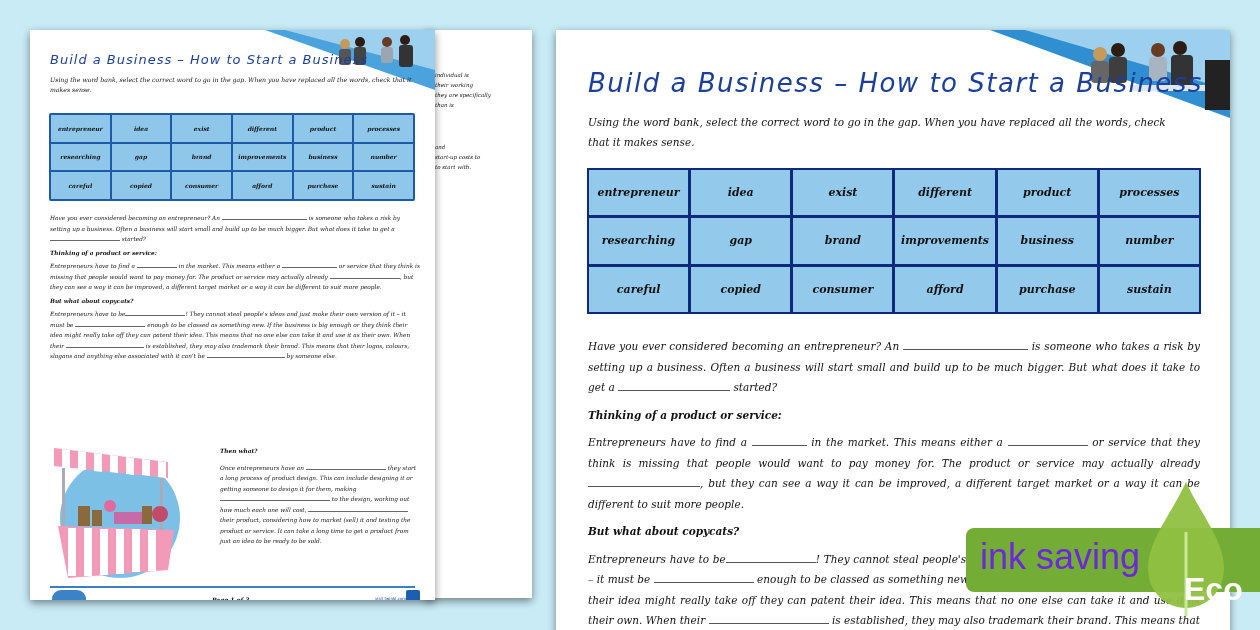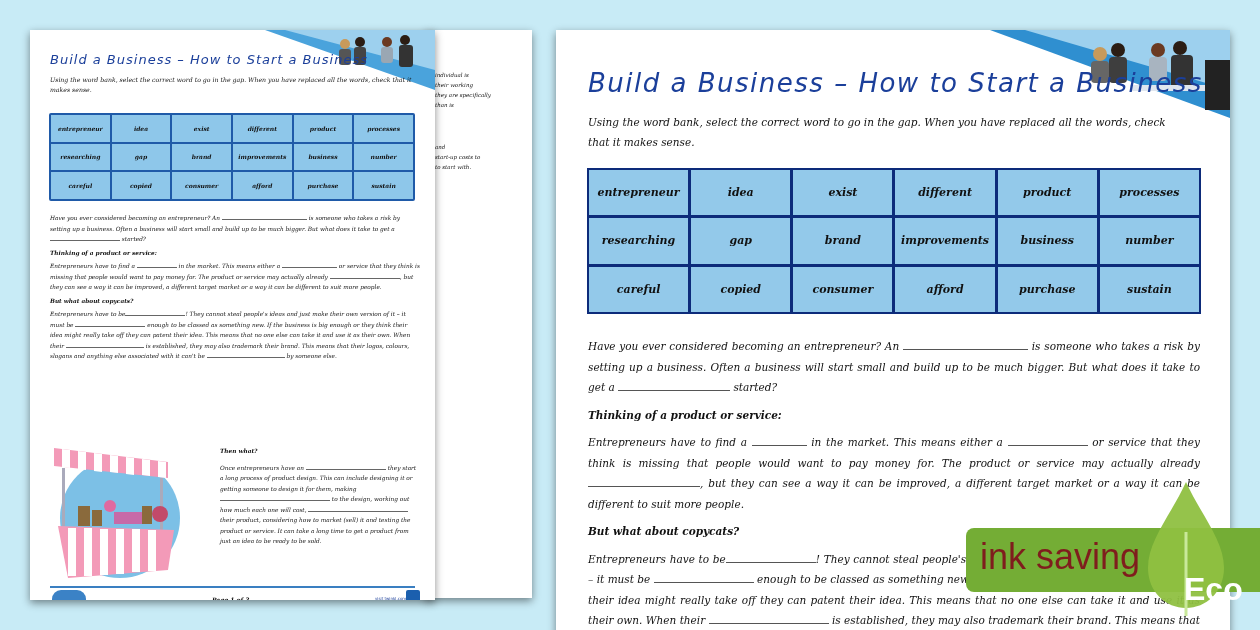--- a/index.html
+++ b/index.html
@@ -89,21 +89,21 @@
 
   
   .eco {
     position: absolute; left: 966px; top: 480px; width: 294px; height: 150px; z-index: 5;
   }
   .eco-bar {
     position: absolute; left: 0; top: 48px; width: 294px; height: 64px;
     background: #74ad35; border-radius: 8px 0 0 8px;
   }
   .eco-text {
-    position: absolute; left: 14px; top: 56px; color: #7f1d1d;
+    position: absolute; left: 14px; top: 56px; color: #6d28d9;
     font-family: "Liberation Sans", sans-serif; font-size: 36px; letter-spacing: 0px;
   }
   .eco-leaf { position: absolute; left: 180px; top: 0; }
   .eco-label {
     position: absolute; left: 218px; top: 58px; color: #fff; font-weight: bold;
     font-family: "Liberation Sans", sans-serif; font-size: 32px; margin-top: 33px;
   }
 </style>
 </head>
 <body>

